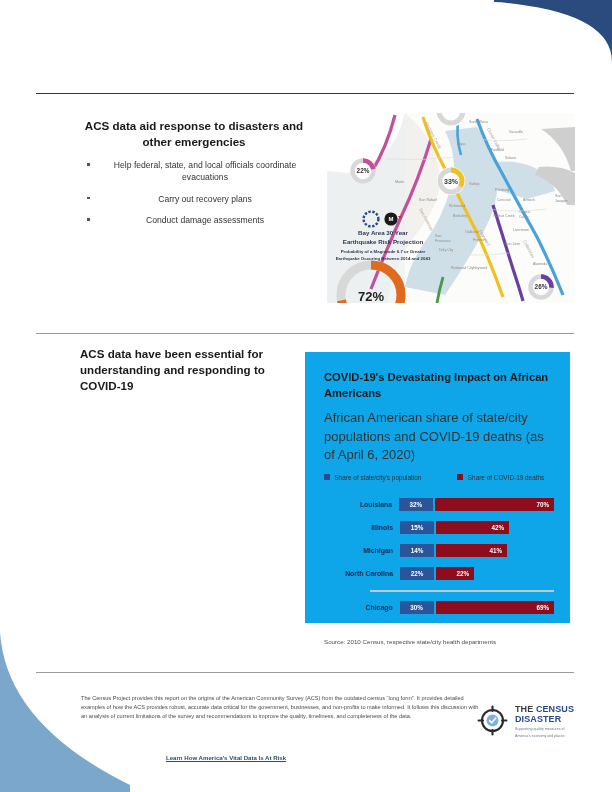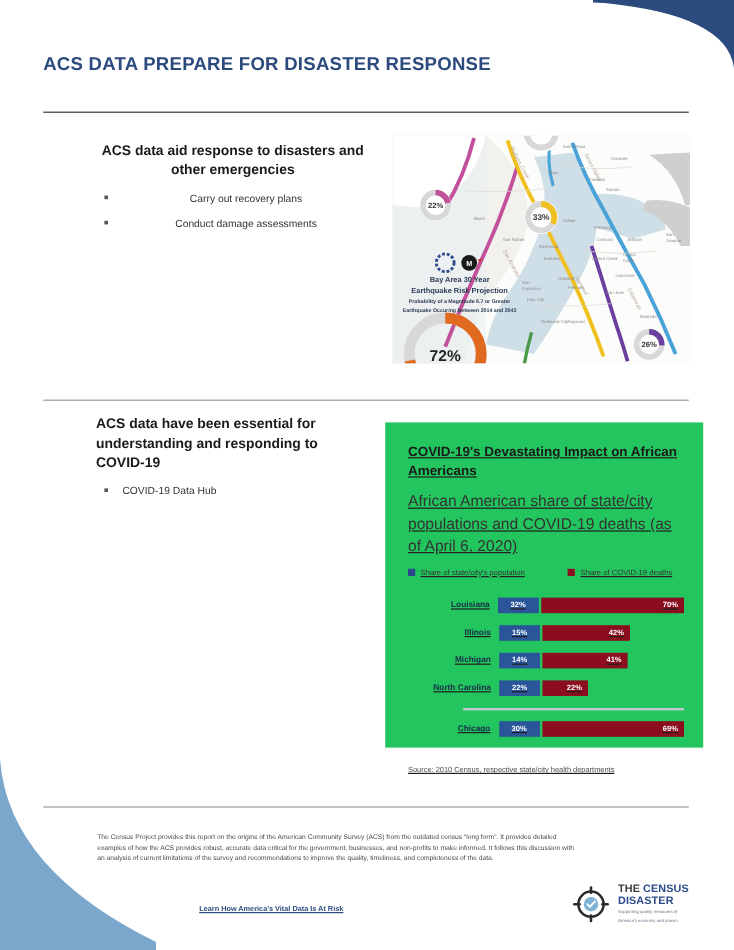--- a/index.html
+++ b/index.html
@@ -46,22 +46,22 @@
 
   
   .map-panel {
     position:absolute; left:327px; top:113px; width:248px; height:190px;
     overflow:hidden; background:#f4f3f1;
   }
   .map-panel svg { display:block; }
 
   
   .chart-panel {
-    position:absolute; left:321px; top:352px; width:265px; height:271px;
-    background:#22c55e; padding:18px 16px 0 19px;text-decoration:underline;
+    position:absolute; left:305px; top:352px; width:265px; height:271px;
+    background:#0ea5e9; padding:18px 16px 0 19px;
   }
   .chart-title { font-size:11.2px; font-weight:bold; line-height:1.4; color:#1a1a1a; }
   .chart-sub { font-size:13px; line-height:1.42; color:#333; margin-top:8px; }
   .legend { display:flex; margin-top:9px; font-size:6.4px; color:#333; }
   .legend-item { display:flex; align-items:center; }
   .legend-item.second { margin-left:36px; }
   .legend-swatch { width:5.5px; height:5.5px; margin-right:5px; }
   .legend-swatch.blue { background:#2b4a8b; }
   .legend-swatch.red  { background:#8b0d1e; }
 
@@ -88,21 +88,21 @@
   
   .footer-text {
     position:absolute; left:81px; top:694px; width:404px;
     font-size:5.6px; line-height:1.62; color:#4a4a4a;
   }
   .footer-link {
     position:absolute; left:166px; top:754px;
     font-size:6.1px; font-weight:bold; color:#2b4a7d;
     text-decoration:underline;
   }
-  .logo { position:absolute; left:477px; top:731px; width:112px; height:44px; display:flex; align-items:center; }
+  .logo { position:absolute; left:477px; top:705px; width:112px; height:44px; display:flex; }
   .logo-mark { width:31px; height:31px; flex:0 0 31px; }
   .logo-text { margin-left:7px; }
   .logo-l1 { font-size:9px; font-weight:bold; line-height:1.08; letter-spacing:0.1px; }
   .logo-l1 .grey { color:#3d3d3d; }
   .logo-l1 .blue { color:#2b4a8b; }
   .logo-l2 { font-size:3.6px; color:#6b7b8c; line-height:1.28; margin-top:2.5px; }
 </style>
 </head>
 <body>
 
@@ -113,30 +113,28 @@
       <path d="M118 0 L118 62 Q118 16 22 4 Q8 2 0 2 L0 0 Z" fill="#2b4a7d"></path>
     </svg>
   </div>
 
   <div class="corner-bl">
     <svg width="130" height="160" viewBox="0 0 130 160">
       <path d="M0 0 Q6 92 130 153 L130 160 L0 160 Z" fill="#7ba7cc"></path>
     </svg>
   </div>
 
-  <div class="header">
-    <div class="header-title">ACS DATA PREPARE FOR DISASTER RESPONSE</div>
-  </div>
   <div class="rule-top"></div>
   <div class="rule-mid"></div>
   <div class="rule-bot"></div>
 
   <div class="sec1-text">
     <div class="blk-title">ACS data aid response to disasters and other emergencies</div>
     <ul class="bullets">
+      <li><span class="bullet-sq"></span><span>Help federal, state, and local officials coordinate evacuations</span></li>
       <li><span class="bullet-sq"></span><span>Carry out recovery plans</span></li>
       <li><span class="bullet-sq"></span><span>Conduct damage assessments</span></li>
     </ul>
   </div>
 
   <div class="map-panel">
     <svg width="248" height="190" viewBox="0 0 248 190">
       <rect x="0" y="0" width="248" height="190" fill="#f2f1ee"></rect>
 
       <path d="M0 0 L78 0 Q72 26 58 40 Q40 56 20 60 L0 58 Z" fill="#ffffff"></path>
@@ -246,21 +244,20 @@
         <text x="56" y="131" font-size="6.2" font-weight="bold">Earthquake Risk Projection</text>
         <text x="56" y="139.5" font-size="4.4" font-weight="bold">Probability of a Magnitude 6.7 or Greater</text>
         <text x="56" y="147" font-size="4.4" font-weight="bold">Earthquake Occuring Between 2014 and 2043</text>
       </g>
     </svg>
   </div>
 
   <div class="sec2-text">
     <div class="blk-title">ACS data have been essential for understanding and responding to COVID-19</div>
     <ul class="bullets">
-      <li><span class="bullet-sq"></span><span>COVID-19 Data Hub</span></li>
     </ul>
   </div>
 
   <div class="chart-panel">
     <div class="chart-title">COVID-19's Devastating Impact on African Americans</div>
     <div class="chart-sub">African American share of state/city populations and COVID-19 deaths (as of April 6, 2020)</div>
 
     <div class="legend">
       <div class="legend-item">
         <span class="legend-swatch blue"></span>

